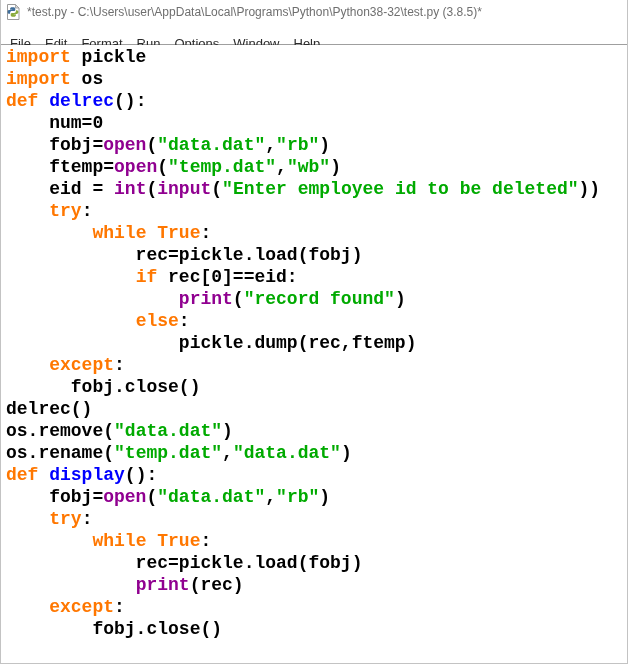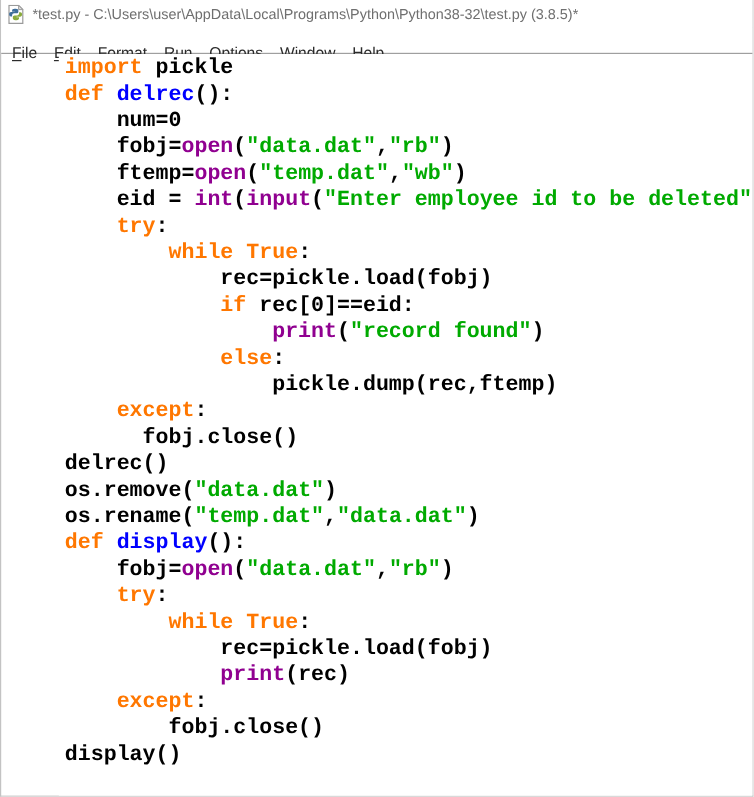--- a/index.html
+++ b/index.html
@@ -26,21 +26,20 @@
     background:#ffffff; border-bottom:1px solid #9f9f9f;
     font-size:13px; color:#2b2b2b; padding-left:2px;
   }
   .menu-item { padding:2px 7px; cursor:default; white-space:pre;margin-top:20px; }
   .menu-item u { text-decoration:underline; text-underline-offset:2px; }
   .editor {
     flex:1 1 auto; background:#ffffff; overflow:hidden;
     font-family:"Liberation Mono", monospace; font-weight:bold;
     font-size:18px; line-height:22px; padding:1px 0 0 5px;
     cursor:text;
-    margin-left:48px;
   }
   .code-line { white-space:pre; height:22px; }
   .tok-kw  { color:var(--c-kw); }
   .tok-bi  { color:var(--c-bi); }
   .tok-str { color:var(--c-str); }
   .tok-def { color:var(--c-def);text-align:center; }
   .tok-n   { color:var(--c-n); }
 </style>
 </head>
 <body>
@@ -64,20 +63,21 @@
       <span class="menu-item"><u>E</u>dit</span>
       <span class="menu-item">F<u>o</u>rmat</span>
       <span class="menu-item"><u>R</u>un</span>
       <span class="menu-item"><u>O</u>ptions</span>
       <span class="menu-item"><u>W</u>indow</span>
       <span class="menu-item"><u>H</u>elp</span>
     </div>
 
   <div class="editor">
       <div class="code-line"><span class="tok-kw">import</span><span class="tok-n"> pickle</span></div>
+      <div class="code-line"><span class="tok-kw">import</span><span class="tok-n"> os</span></div>
       <div class="code-line"><span class="tok-kw">def</span><span class="tok-n"> </span><span class="tok-def">delrec</span><span class="tok-n">():</span></div>
       <div class="code-line"><span class="tok-n">    num=0</span></div>
       <div class="code-line"><span class="tok-n">    fobj=</span><span class="tok-bi">open</span><span class="tok-n">(</span><span class="tok-str">"data.dat"</span><span class="tok-n">,</span><span class="tok-str">"rb"</span><span class="tok-n">)</span></div>
       <div class="code-line"><span class="tok-n">    ftemp=</span><span class="tok-bi">open</span><span class="tok-n">(</span><span class="tok-str">"temp.dat"</span><span class="tok-n">,</span><span class="tok-str">"wb"</span><span class="tok-n">)</span></div>
       <div class="code-line"><span class="tok-n">    eid = </span><span class="tok-bi">int</span><span class="tok-n">(</span><span class="tok-bi">input</span><span class="tok-n">(</span><span class="tok-str">"Enter employee id to be deleted"</span><span class="tok-n">))</span></div>
       <div class="code-line"><span class="tok-n">    </span><span class="tok-kw">try</span><span class="tok-n">:</span></div>
       <div class="code-line"><span class="tok-n">        </span><span class="tok-kw">while</span><span class="tok-n"> </span><span class="tok-kw">True</span><span class="tok-n">:</span></div>
       <div class="code-line"><span class="tok-n">            rec=pickle.load(fobj)</span></div>
       <div class="code-line"><span class="tok-n">            </span><span class="tok-kw">if</span><span class="tok-n"> rec[0]==eid:</span></div>
       <div class="code-line"><span class="tok-n">                </span><span class="tok-bi">print</span><span class="tok-n">(</span><span class="tok-str">"record found"</span><span class="tok-n">)</span></div>
@@ -89,16 +89,15 @@
       <div class="code-line"><span class="tok-n">os.remove(</span><span class="tok-str">"data.dat"</span><span class="tok-n">)</span></div>
       <div class="code-line"><span class="tok-n">os.rename(</span><span class="tok-str">"temp.dat"</span><span class="tok-n">,</span><span class="tok-str">"data.dat"</span><span class="tok-n">)</span></div>
       <div class="code-line"><span class="tok-kw">def</span><span class="tok-n"> </span><span class="tok-def">display</span><span class="tok-n">():</span></div>
       <div class="code-line"><span class="tok-n">    fobj=</span><span class="tok-bi">open</span><span class="tok-n">(</span><span class="tok-str">"data.dat"</span><span class="tok-n">,</span><span class="tok-str">"rb"</span><span class="tok-n">)</span></div>
       <div class="code-line"><span class="tok-n">    </span><span class="tok-kw">try</span><span class="tok-n">:</span></div>
       <div class="code-line"><span class="tok-n">        </span><span class="tok-kw">while</span><span class="tok-n"> </span><span class="tok-kw">True</span><span class="tok-n">:</span></div>
       <div class="code-line"><span class="tok-n">            rec=pickle.load(fobj)</span></div>
       <div class="code-line"><span class="tok-n">            </span><span class="tok-bi">print</span><span class="tok-n">(rec)</span></div>
       <div class="code-line"><span class="tok-n">    </span><span class="tok-kw">except</span><span class="tok-n">:</span></div>
       <div class="code-line"><span class="tok-n">        fobj.close()</span></div>
-      <div class="code-line"><span class="tok-n">display()</span></div>
     </div>
 
 </div>
 
 </body></html>

